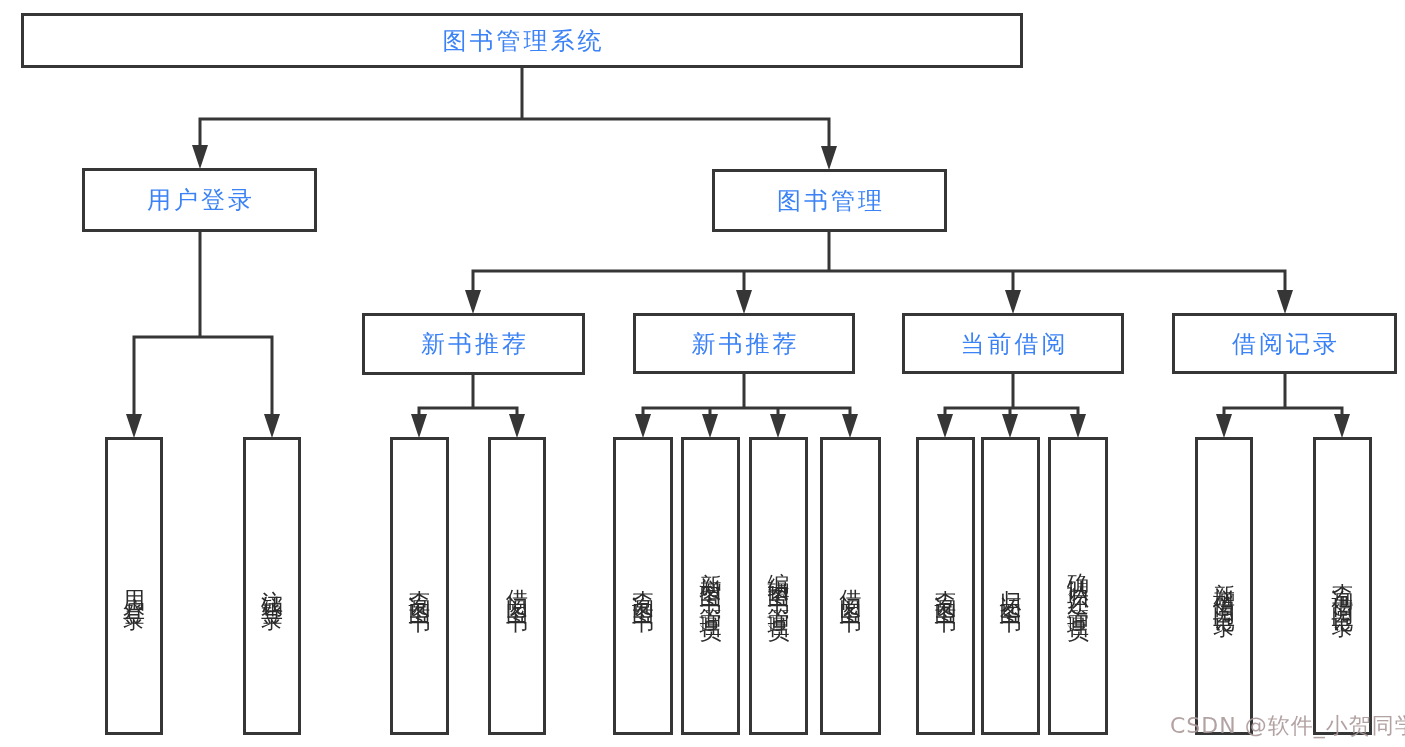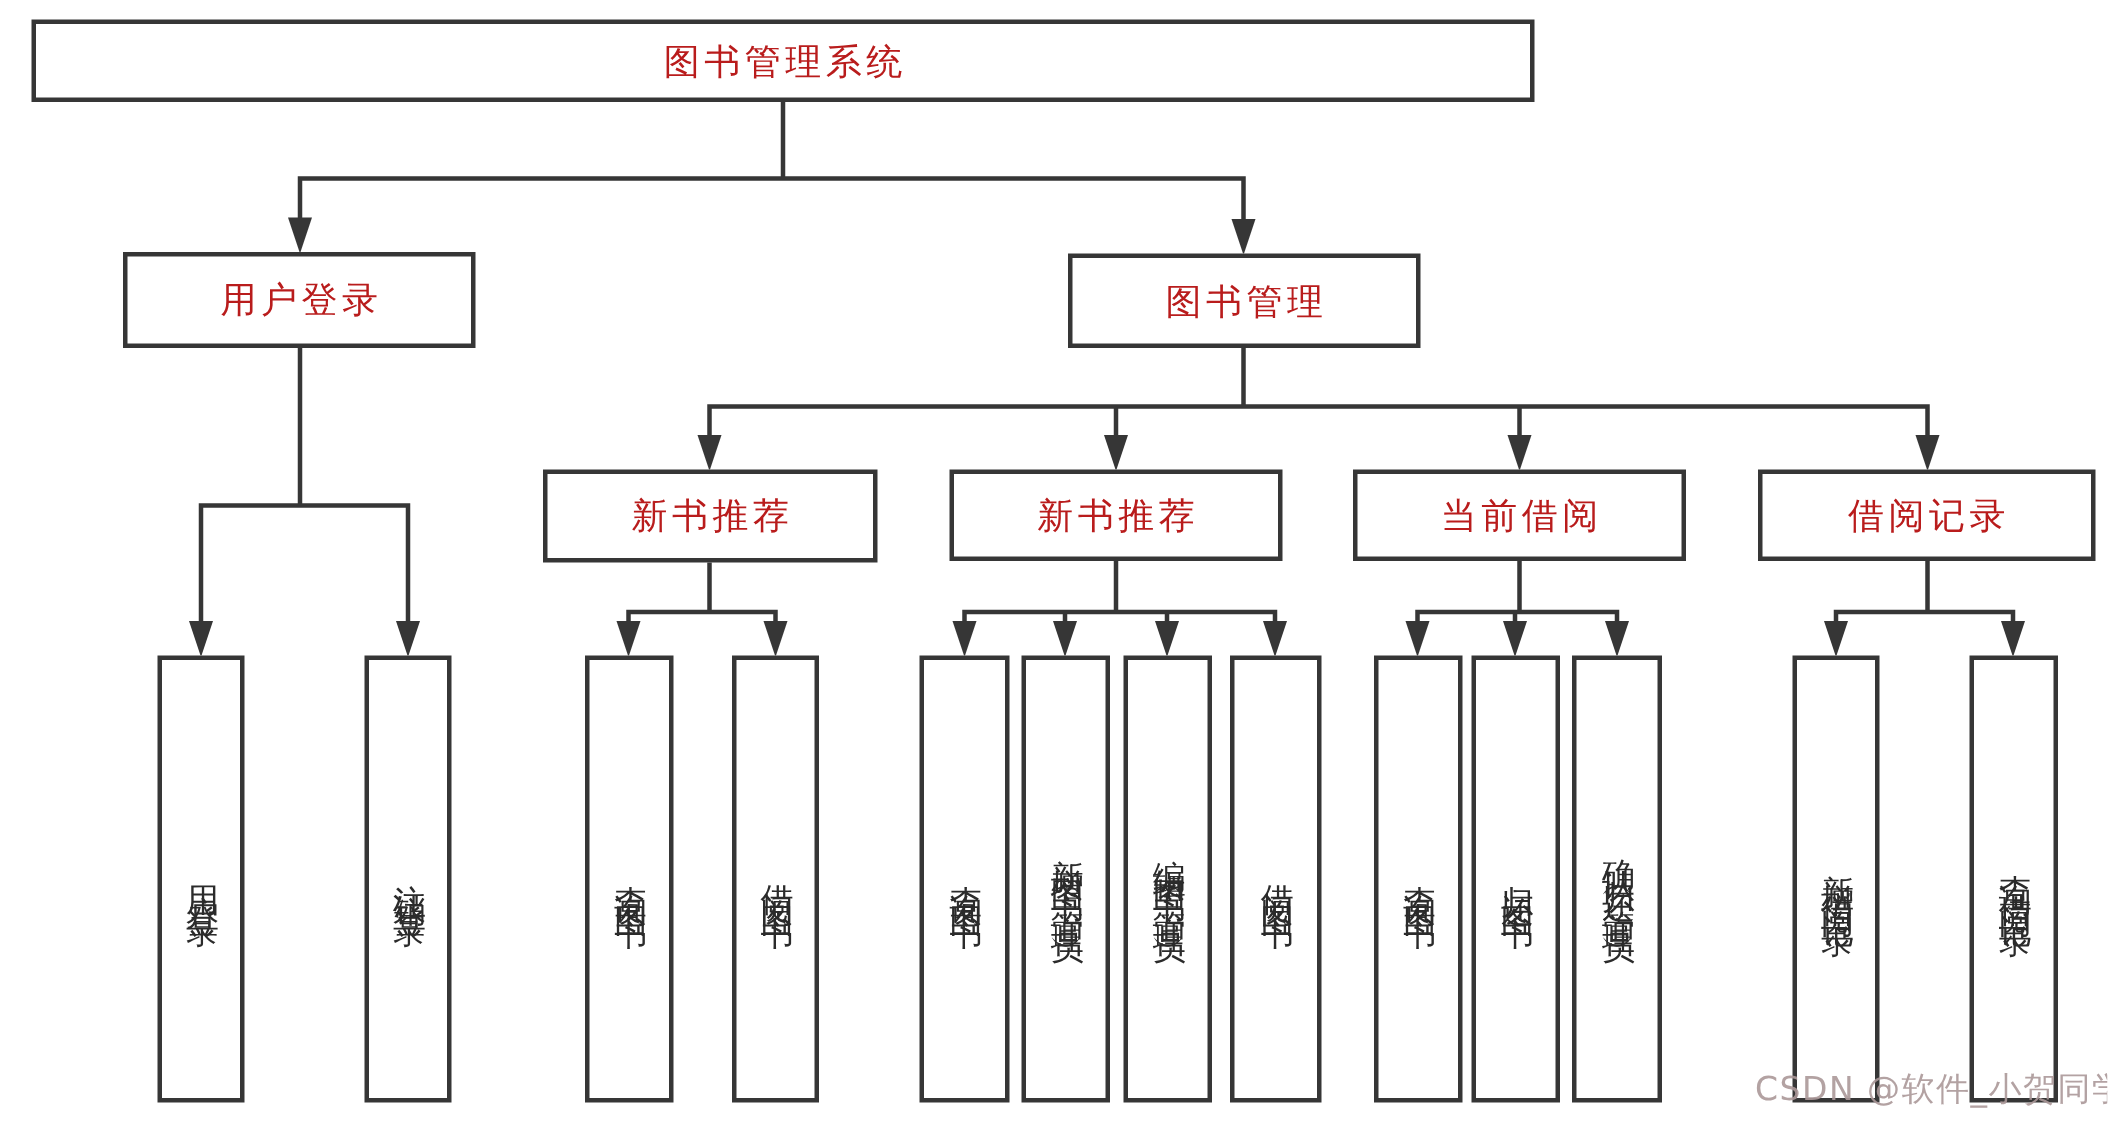--- a/index.html
+++ b/index.html
@@ -10,21 +10,21 @@
     font-family:"DejaVu Sans","Liberation Sans",sans-serif;
     overflow:hidden;
   }
   #wires{position:absolute;left:0;top:0;z-index:1;}
   .node{
     position:absolute;
     box-sizing:border-box;
     border:3px solid #363636;
     background:#ffffff;
     display:flex;align-items:center;justify-content:center;
-    color:#b91c1c;
+    color:#3b82f6;
     font-size:24px;
     letter-spacing:3px;
     z-index:2;
     text-indent:3px; 
     white-space:nowrap;
   }
   .vnode{
     position:absolute;
     box-sizing:border-box;
     border:3px solid #363636;

